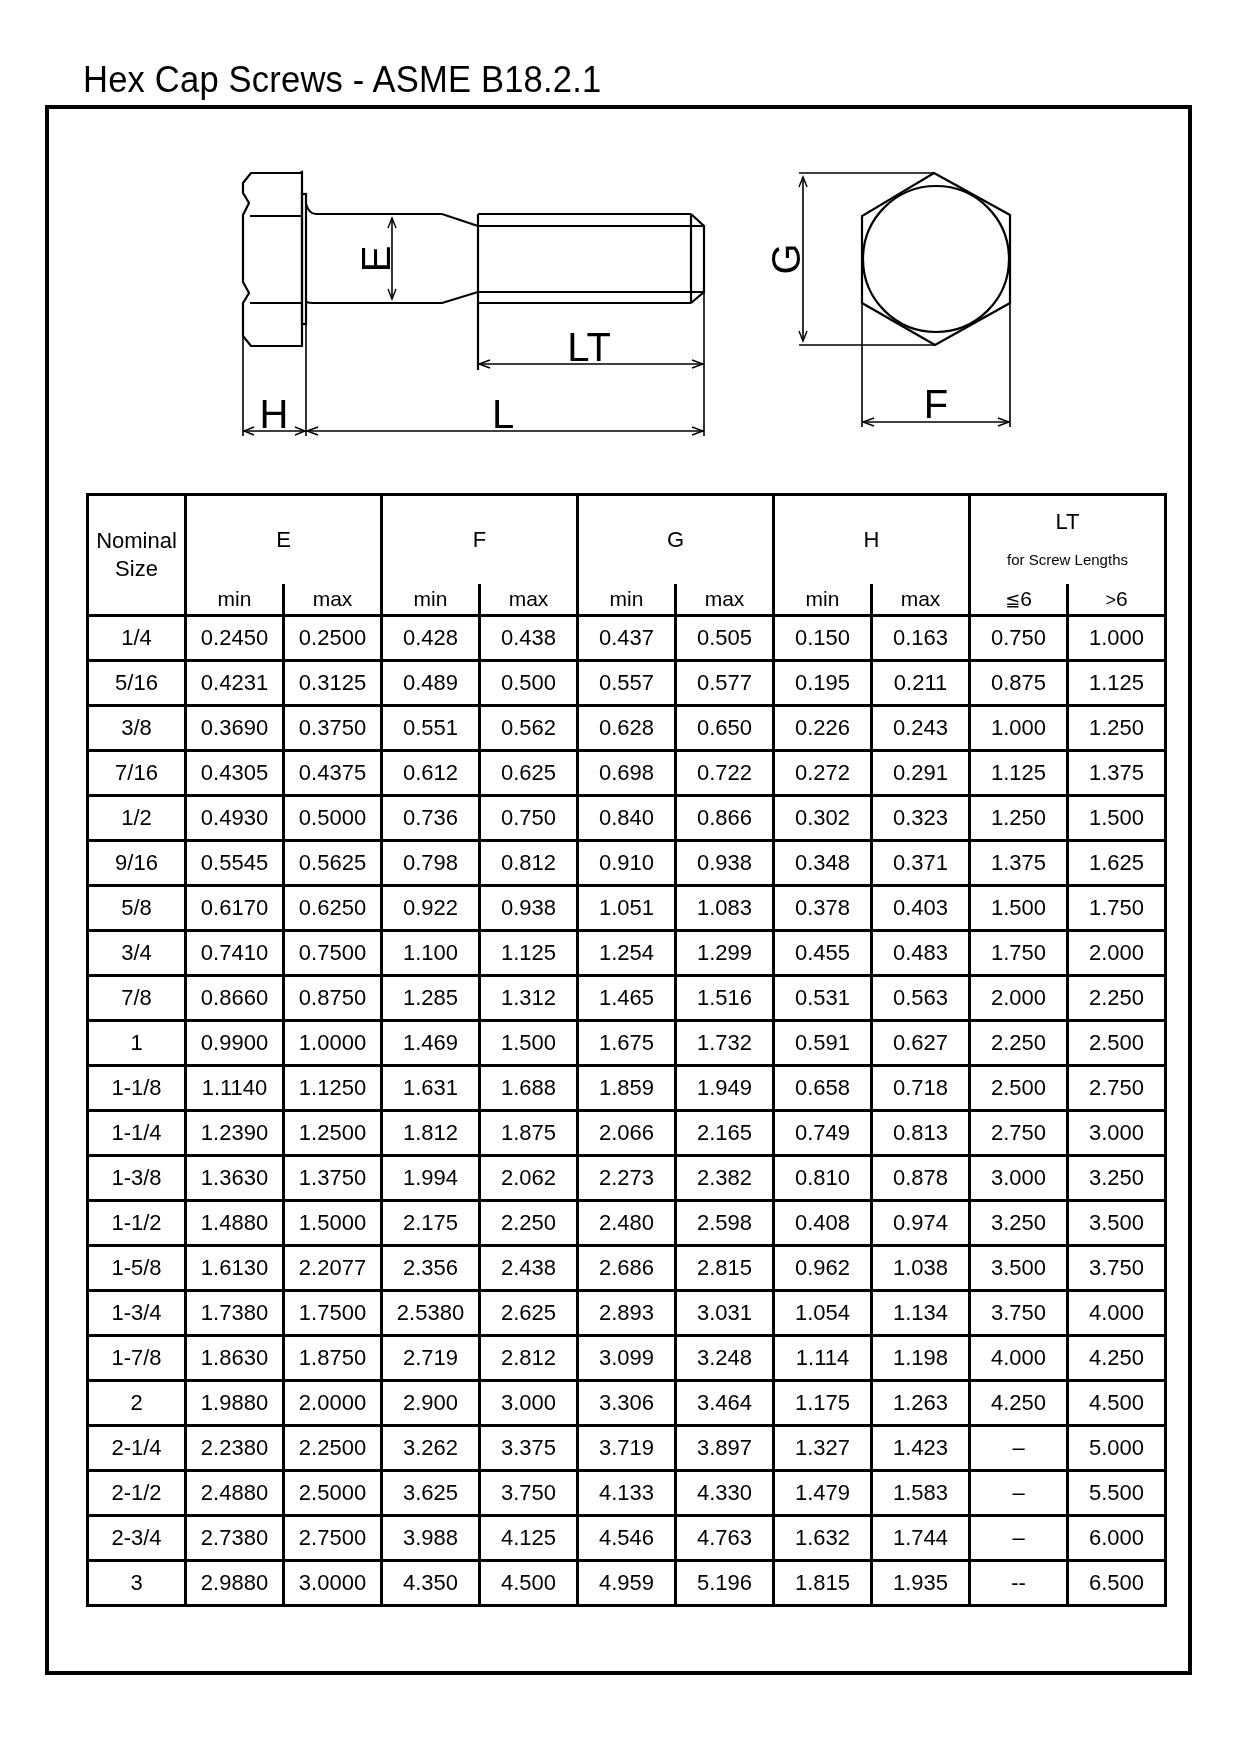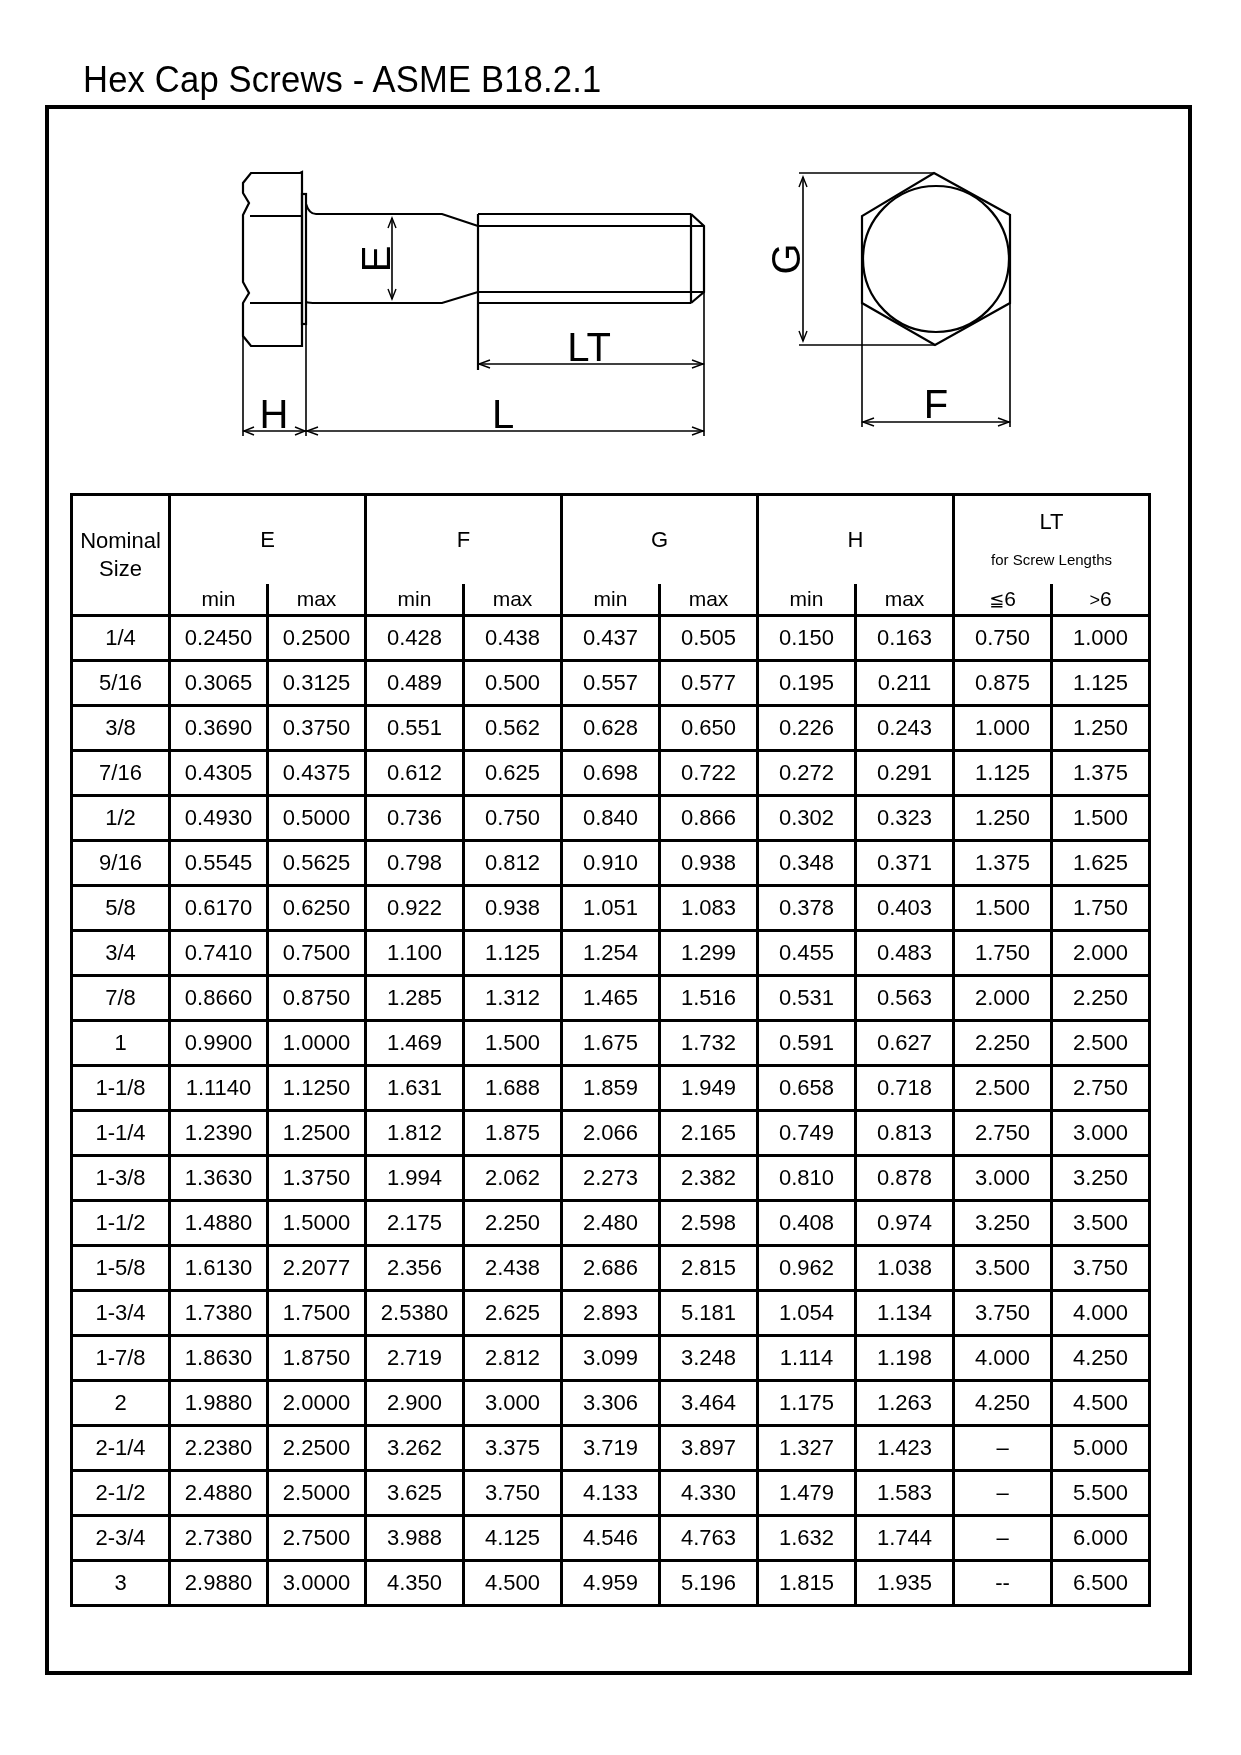--- a/index.html
+++ b/index.html
@@ -12,21 +12,21 @@
     font-size: 36px; line-height: 44px; letter-spacing: 0.2px;
     transform: scaleX(0.96); transform-origin: left center;
   }
   .frame {
     position: absolute; left: 45px; top: 105px;
     width: 1139px; height: 1562px;
     border: 4px solid #000;
   }
   .drawing { position: absolute; left: 0; top: 0; }
   .spec-table {
-    position: absolute; left: 70px; top: 493px;
+    position: absolute; left: 86px; top: 493px;
     width: 1081px; border-collapse: collapse; table-layout: fixed;
     border: 3px solid #000;
   }
   .spec-table td, .spec-table th {
     border: 3px solid #000; text-align: center; vertical-align: middle;
     font-weight: normal; font-size: 22px; padding: 0;
   }
   .spec-table tbody td { height: 42px; }
   .hdr-top th { height: 88px; border-bottom: none; }
   .hdr-top th.nominal { border-bottom: 3px solid #000; line-height: 28px; }
@@ -160,21 +160,21 @@
         <td>0.438</td>
         <td>0.437</td>
         <td>0.505</td>
         <td>0.150</td>
         <td>0.163</td>
         <td>0.750</td>
         <td>1.000</td>
       </tr>
       <tr>
         <td>5/16</td>
-        <td>0.3065</td>
+        <td>0.4231</td>
         <td>0.3125</td>
         <td>0.489</td>
         <td>0.500</td>
         <td>0.557</td>
         <td>0.577</td>
         <td>0.195</td>
         <td>0.211</td>
         <td>0.875</td>
         <td>1.125</td>
       </tr>
@@ -347,21 +347,21 @@
         <td>3.500</td>
         <td>3.750</td>
       </tr>
       <tr>
         <td>1-3/4</td>
         <td>1.7380</td>
         <td>1.7500</td>
         <td>2.5380</td>
         <td>2.625</td>
         <td>2.893</td>
-        <td>5.181</td>
+        <td>3.031</td>
         <td>1.054</td>
         <td>1.134</td>
         <td>3.750</td>
         <td>4.000</td>
       </tr>
       <tr>
         <td>1-7/8</td>
         <td>1.8630</td>
         <td>1.8750</td>
         <td>2.719</td>

